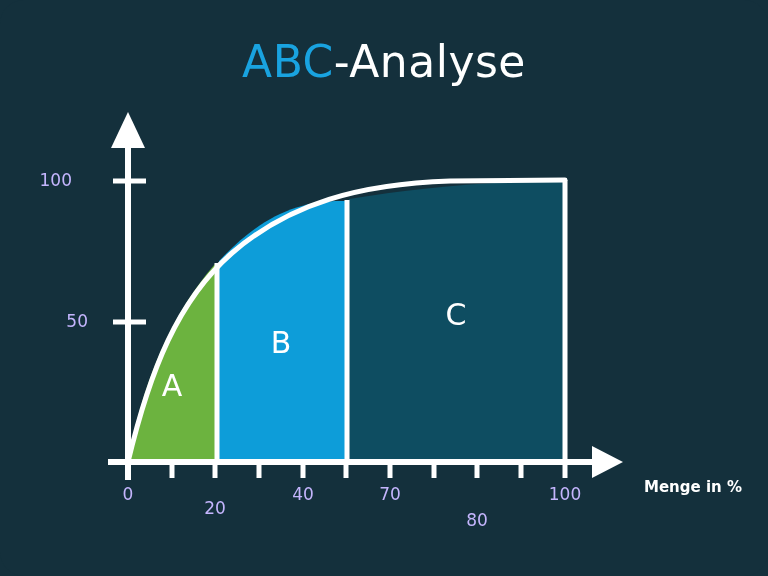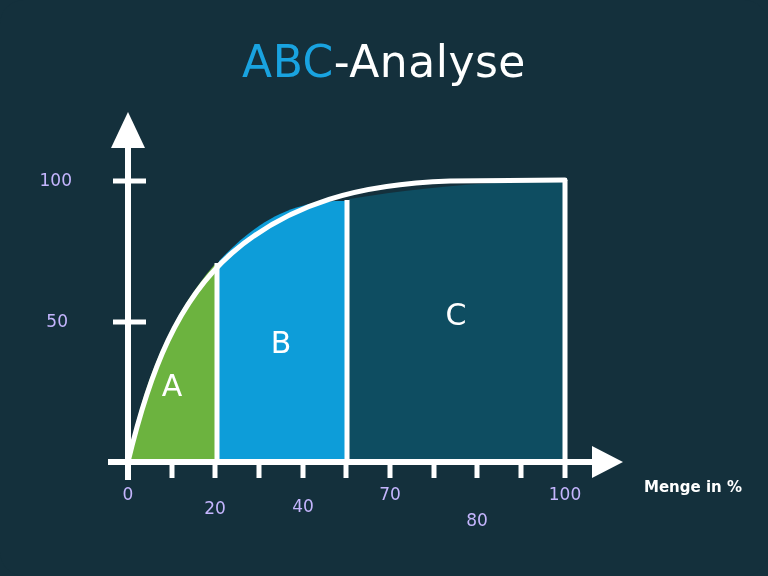--- a/index.html
+++ b/index.html
@@ -116,25 +116,25 @@
     <line x1="303" y1="464" x2="303" y2="478" stroke="#ffffff" stroke-width="5"></line>
     <line x1="346" y1="464" x2="346" y2="478" stroke="#ffffff" stroke-width="5"></line>
     <line x1="390" y1="464" x2="390" y2="478" stroke="#ffffff" stroke-width="5"></line>
     <line x1="434" y1="464" x2="434" y2="478" stroke="#ffffff" stroke-width="5"></line>
     <line x1="477" y1="464" x2="477" y2="478" stroke="#ffffff" stroke-width="5"></line>
     <line x1="521" y1="464" x2="521" y2="478" stroke="#ffffff" stroke-width="5"></line>
     <line x1="565" y1="464" x2="565" y2="478" stroke="#ffffff" stroke-width="5"></line>
   </svg>
 
   <div class="tick-label y" style="left:12px; top:170px;">100</div>
-  <div class="tick-label y" style="left:8px; top:311px;">50</div>
+  <div class="tick-label y" style="left:28px; top:311px;">50</div>
 
   <div class="tick-label" style="left:108px; top:484px; width:40px;">0</div>
   <div class="tick-label" style="left:195px; top:484px; width:40px;margin-top:14px;">20</div>
-  <div class="tick-label" style="left:283px; top:484px; width:40px;margin-top:12px;">40</div>
+  <div class="tick-label" style="left:283px; top:484px; width:40px;">40</div>
   <div class="tick-label" style="left:370px; top:484px; width:40px;">70</div>
   <div class="tick-label" style="left:457px; top:510px; width:40px;">80</div>
   <div class="tick-label" style="left:545px; top:484px; width:40px;">100</div>
 
   <div class="seg-label" style="left:152px; top:368px;">A</div>
   <div class="seg-label" style="left:261px; top:325px;">B</div>
   <div class="seg-label" style="left:436px; top:297px;">C</div>
 
 </div>
 

